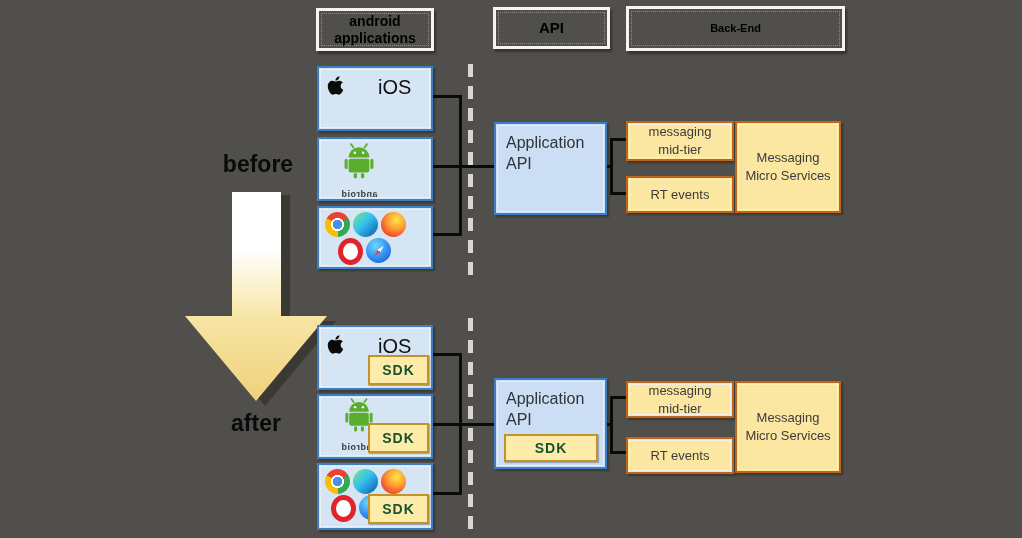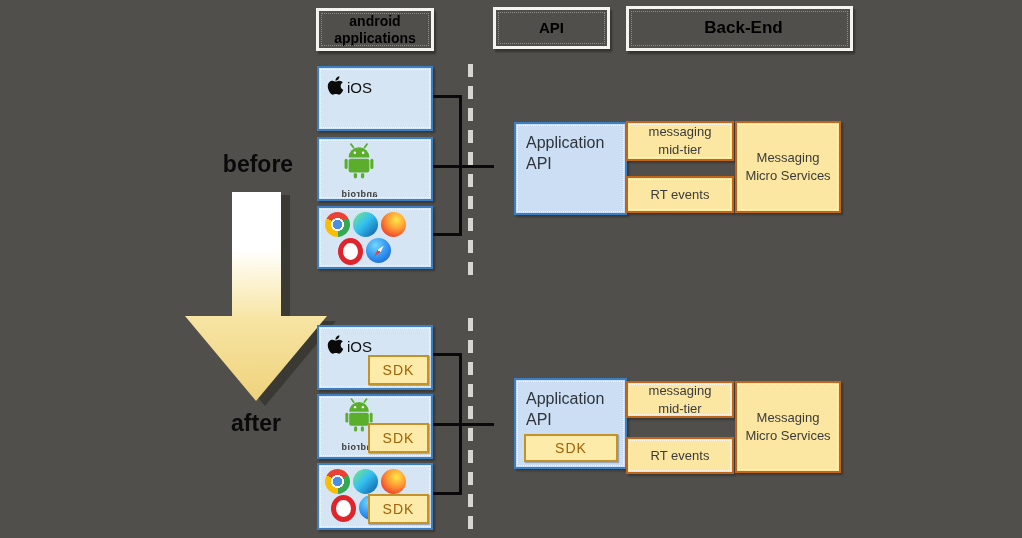--- a/index.html
+++ b/index.html
@@ -14,38 +14,38 @@
     color:#000;font-weight:bold;font-size:14px;line-height:1.2;
     white-space:pre-line;box-shadow:2px 3px 2px rgba(0,0,0,.35);
     outline:1px dotted rgba(255,255,255,.35);outline-offset:-6px;
   }
   
   .bbox{
     position:absolute;background:#D6E5F4;border:2px solid #3E7FC1;
     box-shadow:2px 2px 2px rgba(0,0,0,.3);
     outline:1px dotted rgba(255,255,255,.85);outline-offset:-4px;
   }
-  .apibox{background:#CBDEF3;margin-left:20px;}
+  .apibox{background:#CBDEF3;}
   .apititle{
     position:absolute;left:0;top:0;right:0;padding:9px 10px;
     font-size:16px;color:#2F343B;line-height:1.3;white-space:pre-line;
   }
   
   .ybox{
     position:absolute;background:#FCE7A2;border:2px solid #C0651A;
     box-shadow:2px 2px 2px rgba(0,0,0,.3);
     outline:1px dotted rgba(255,255,255,.85);outline-offset:-4px;
     display:flex;align-items:center;justify-content:center;text-align:center;
     color:#3B3B3B;font-size:13px;line-height:1.35;white-space:pre-line;
   }
   
   .sdk{
     position:absolute;background:#FDEBA9;border:2px solid #C4922B;
     display:flex;align-items:center;justify-content:center;
-    font-weight:normal;font-size:14px;color:#a16207;letter-spacing:1px;
+    font-weight:bold;font-size:14px;color:#14532d;letter-spacing:1px;
     box-shadow:1px 1px 1px rgba(0,0,0,.25);
   }
   
   .line{position:absolute;background:#0A0A0A;}
   .dash{
     position:absolute;left:468px;width:5px;
     background:repeating-linear-gradient(to bottom,#D8D6D2 0,#D8D6D2 13px,transparent 13px,transparent 22px);
   }
   
   .seclabel{
@@ -56,21 +56,21 @@
   .arrow-shaft-shadow{position:absolute;left:241px;top:195px;width:49px;height:126px;background:#3B3934;}
   .arrow-head-shadow{position:absolute;left:194px;top:321px;width:142px;height:85px;background:#3B3934;
     clip-path:polygon(0 0,100% 0,50% 100%);}
   .arrow-shaft{position:absolute;left:232px;top:192px;width:49px;height:126px;
     background:linear-gradient(to bottom,#FFFFFF 0%,#FFFFFF 45%,#FBF0C8 78%,#F7E5A5 100%);}
   .arrow-head{position:absolute;left:185px;top:316px;width:142px;height:85px;
     background:linear-gradient(to bottom,#F7E5A5 0%,#EFD27B 100%);
     clip-path:polygon(0 0,100% 0,50% 100%);}
   
   .ios-row{position:absolute;left:8px;top:7px;display:flex;align-items:center;gap:3px;}
-  .ios-lbl{font-size:15px;color:#101010;}
+  .ios-lbl{font-size:20px;color:#101010;margin-left:31px;}
   .android-col{position:absolute;left:10px;top:4px;width:60px;text-align:center;}
   .android-txt{display:inline-block;transform:scaleX(-1);font-size:9px;font-weight:bold;
     color:#3C3C3C;letter-spacing:.5px;margin-top:1px;}
   .browsers{position:absolute;left:6px;top:4px;}
   .brow{display:flex;gap:3px;}
   .brow2{margin-left:13px;margin-top:1px;}
   .bicon{width:25px;height:25px;border-radius:50%;flex:none;}
   .chrome{background:
     radial-gradient(circle at 50% 50%, #4A90E2 0 26%, #FFFFFF 27% 36%, rgba(0,0,0,0) 37%),
     conic-gradient(from -60deg, #EA4335 0deg 120deg, #34A853 120deg 240deg, #FBBC05 240deg 360deg);}
@@ -84,21 +84,21 @@
     clip-path:polygon(50% 0,100% 50%,50% 100%,0 50%);}
 </style>
 </head>
 <body>
 
 <div class="canvas">
 
   <div class="hdr" style="left:316px;top:8px;width:112px;height:37px;">android
 applications</div>
   <div class="hdr" style="left:493px;top:7px;width:111px;height:36px;font-size:15px;">API</div>
-  <div class="hdr" style="left:626px;top:6px;width:213px;height:39px;font-size:17px;padding-left:8px;">Back-End</div>
+  <div class="hdr" style="left:626px;top:6px;width:213px;height:39px;font-size:11px;">Back-End</div>
 
   <div class="seclabel" style="left:196px;top:410px;">after</div>
   <div class="seclabel" style="left:198px;top:151px;">before</div>
 
   <div class="arrow-shaft-shadow"></div>
   <div class="arrow-head-shadow"></div>
   <div class="arrow-shaft"></div>
   <div class="arrow-head"></div>
 
   <div class="dash" style="top:64px;height:212px;"></div>

